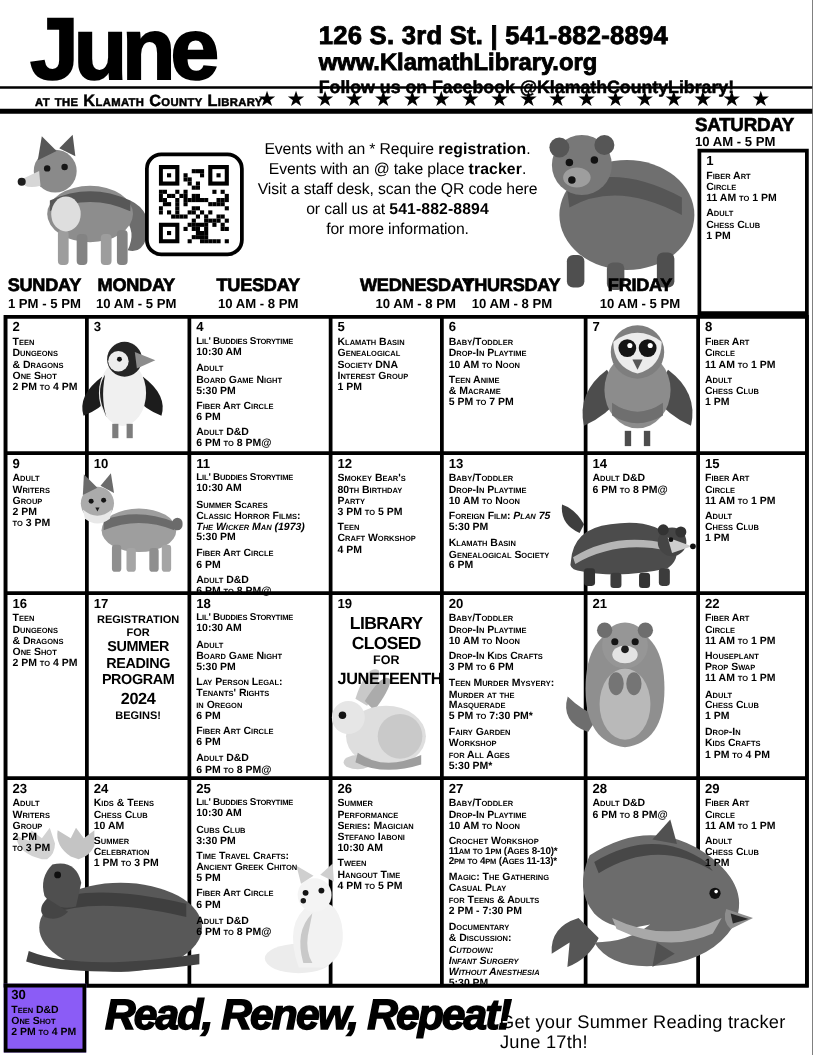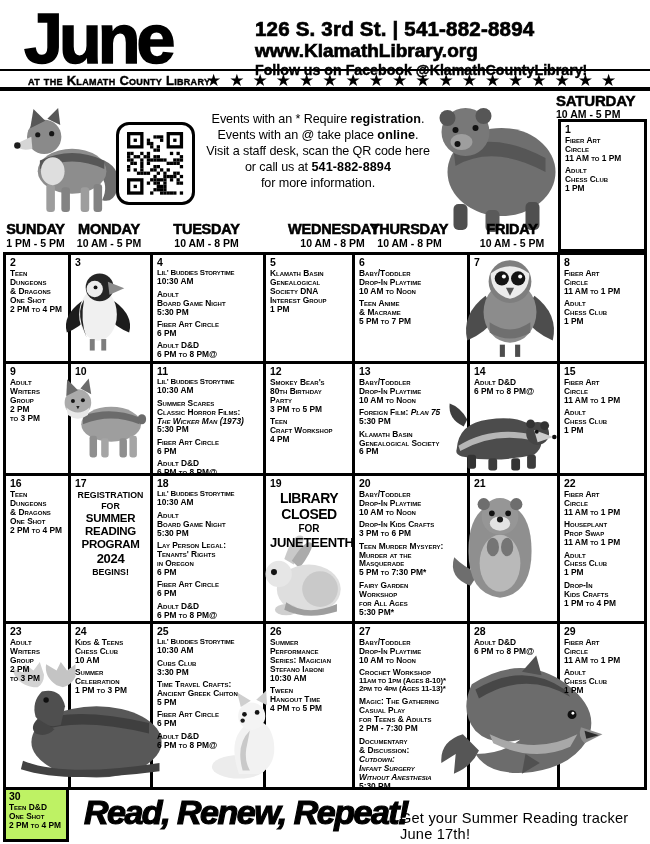--- a/index.html
+++ b/index.html
@@ -54,21 +54,21 @@
   .ev.ctr{text-align:center;padding-right:4px;}
   .t-sm{font-size:8.8px;line-height:1.25!important;}
   .t-s2{font-size:10px;line-height:1.3!important;}
   .t-md{font-size:11.5px;line-height:1.15!important;letter-spacing:-.3px;}
   .t-lg{font-size:13px;line-height:1.25!important;letter-spacing:-.3px;}
   .t-xl{font-size:14px;line-height:1.15!important;letter-spacing:-.5px;}
   .animal{position:absolute;z-index:3;pointer-events:none;}
   .animal svg{width:100%;height:100%;display:block;}
   
   #day30-box{position:absolute;left:3px;top:787px;width:66px;height:55px;border:3.5px solid #000;
-    box-sizing:border-box;background:#bef264;padding:0 0 0 3px;z-index:6;}
+    box-sizing:border-box;background:#8b5cf6;padding:0 0 0 3px;z-index:6;}
   #footer-big{position:absolute;left:84px;top:793px;font-size:34px;font-weight:bold;
     letter-spacing:-1.5px;-webkit-text-stroke:1.2px #000;z-index:6;font-style:italic;}
   #footer-note{position:absolute;left:400px;top:810px;font-size:14.6px;letter-spacing:.2px;z-index:6;}
 </style>
 </head>
 <body>
 
 <div id="month-title">June</div>
 <div id="contact">
   <div class="c1">126 S. 3rd St.  |  541-882-8894</div>
@@ -205,21 +205,21 @@
       <rect x="39.599999999999994" y="0" width="16.5" height="16.5" fill="#000"></rect>
       <rect x="42.9" y="3.3" width="9.899999999999999" height="9.899999999999999" fill="#fff"></rect>
       <rect x="46.199999999999996" y="6.6" width="3.3" height="3.3" fill="#000"></rect>
       <rect x="0" y="46.199999999999996" width="16.5" height="16.5" fill="#000"></rect>
       <rect x="3.3" y="49.5" width="9.899999999999999" height="9.899999999999999" fill="#fff"></rect>
       <rect x="6.6" y="52.8" width="3.3" height="3.3" fill="#000"></rect>
     </svg>
   </div>
 <div id="info-text">
     <div><span>Events with an * Require </span><b>registration</b><span>.</span></div>
-    <div><span>Events with an @ take place </span><b>online</b><span>.</span></div>
+    <div><span>Events with an @ take place </span><b>tracker</b><span>.</span></div>
     <div><span>Visit a staff desk, scan the QR code here</span></div>
     <div><span>or call us at </span><b>541-882-8894</b></div>
     <div><span>for more information.</span></div>
   </div>
 <div id="bear" class="illu">
     <svg viewBox="0 0 125 135">
       <ellipse cx="68" cy="72" rx="54" ry="44" fill="#6f6f6f"></ellipse>
       <path d="M20 50 Q60 30 112 58 L112 72 Q60 44 22 66 Z" fill="#565656"></path>
       <circle cx="32" cy="32" r="24" fill="#787878"></circle>
       <circle cx="14" cy="18" r="8" fill="#565656"></circle>

